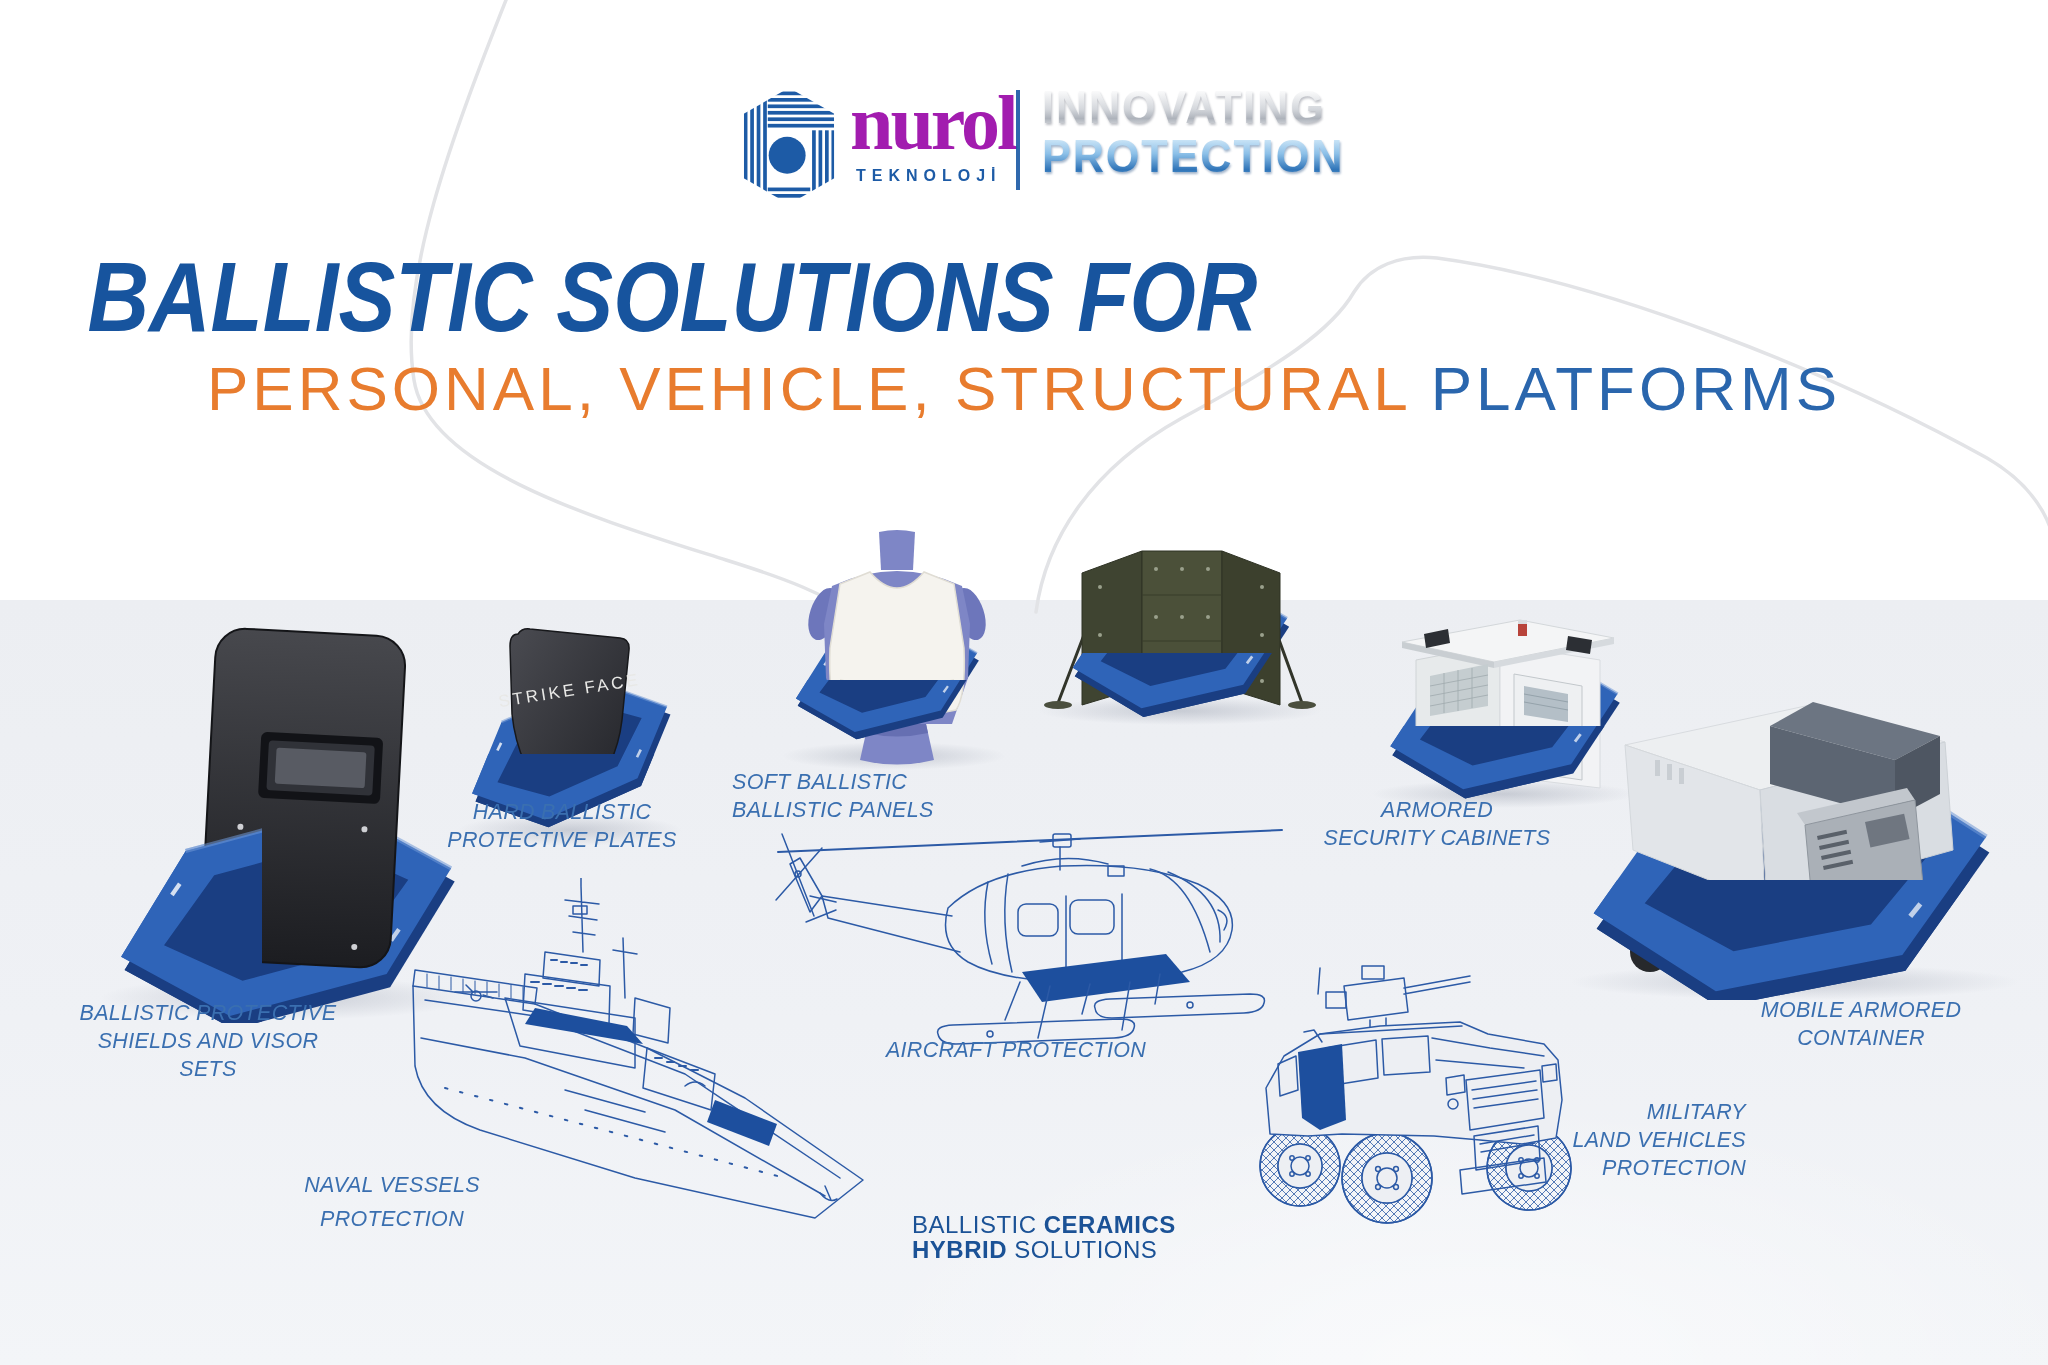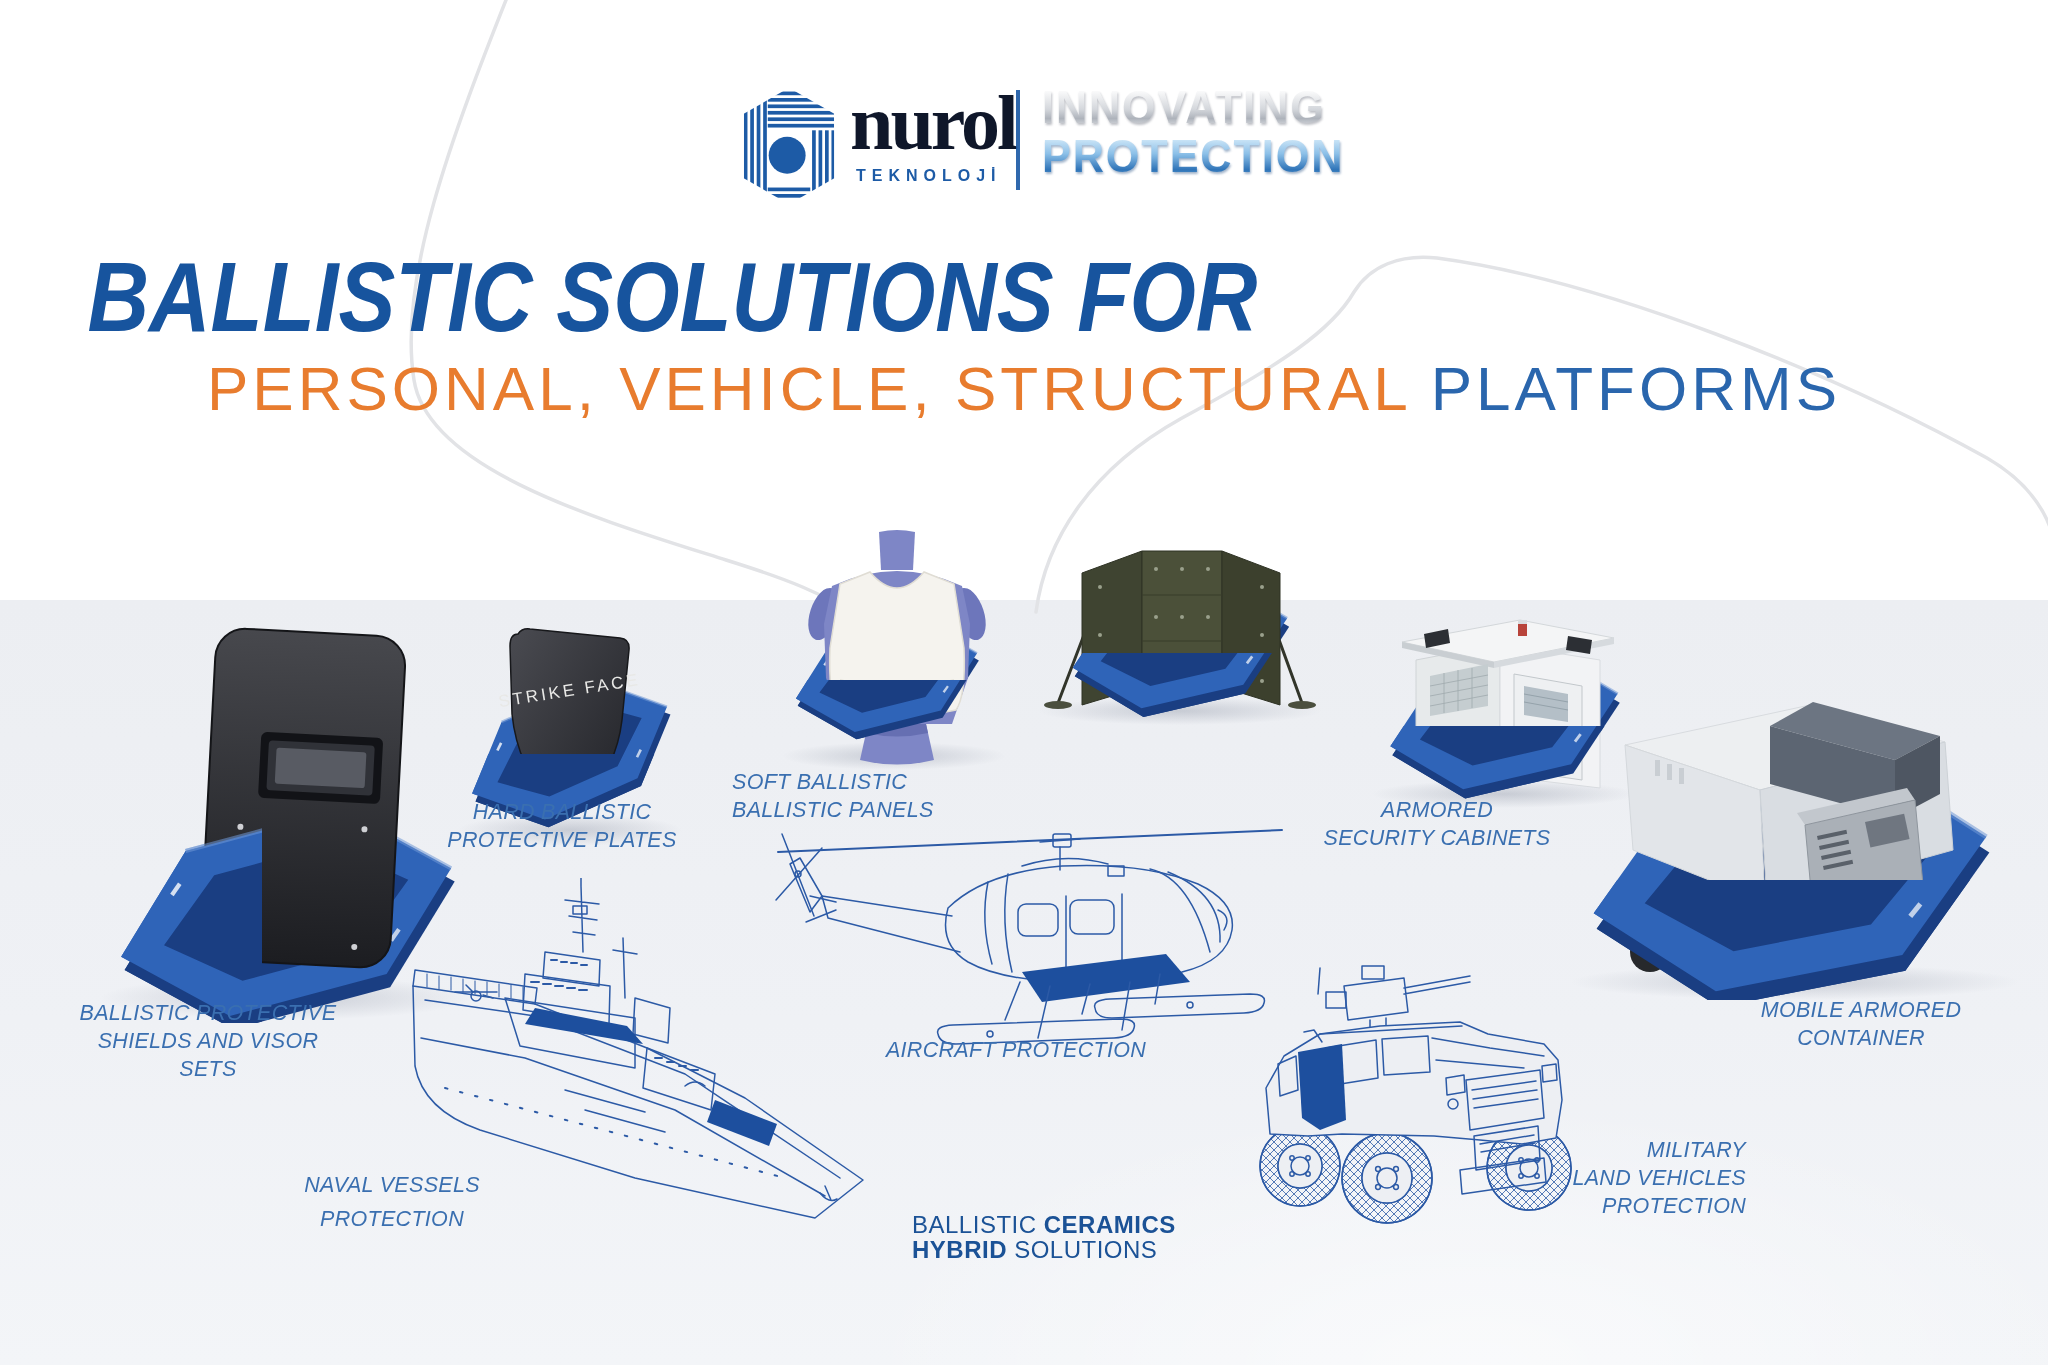--- a/index.html
+++ b/index.html
@@ -12,21 +12,21 @@
     left:0;top:600px;width:2048px;height:765px;
     background:linear-gradient(180deg,#eceef2 0%,#eff1f5 55%,#f3f5f8 100%);
   }
   .band::after{
     content:"";position:absolute;inset:0;
     background:radial-gradient(ellipse 900px 380px at 72% 100%,rgba(255,255,255,.55),rgba(255,255,255,0) 70%);
   }
   
   .nurol-word{
     left:850px;top:84px;font-family:"Liberation Serif",serif;font-weight:bold;
-    font-size:78px;letter-spacing:-3px;color:#0f172a;line-height:1;
+    font-size:78px;letter-spacing:-3px;color:#a21caf;line-height:1;
   }
   .nurol-sub{
     left:856px;top:168px;font-weight:bold;font-size:16px;letter-spacing:6px;color:#1d5ba6;line-height:1;
   }
   .logo-divider{left:1016px;top:90px;width:4px;height:100px;background:#1d5ba6;opacity:.92;}
   .tagline{left:1042px;top:84px;width:360px;line-height:1;transform:scaleX(.94);transform-origin:left top;}
   .tag-top{
     display:block;font-weight:bold;font-size:46px;letter-spacing:2px;
     background:linear-gradient(180deg,#ffffff 10%,#d4d7dc 55%,#aeb3bb 75%,#eceef1 100%);
     -webkit-background-clip:text;background-clip:text;color:transparent;
@@ -49,21 +49,21 @@
     display:inline-block;font-weight:normal;font-size:62px;letter-spacing:4px;white-space:nowrap;
     color:#2a66ad;
   }
   .subtitle-inner .em{color:#e87c2e;}
   
   .plabel{
     font-style:italic;font-size:21.5px;line-height:28px;letter-spacing:.3px;
     color:#3a6fb0;text-align:center;
   }
   .plabel.left{text-align:left;margin-top:48px;}
-  .plabel.right{text-align:right;margin-top:38px;}
+  .plabel.right{text-align:right;}
   .plabel.wide{line-height:34px;}
   
   .note{
     left:912px;top:1212px;width:360px;font-size:24px;line-height:25px;
     letter-spacing:.5px;color:#1b5296;text-align:left;font-weight:normal;
   }
   .note b{font-weight:bold;margin-top:17px;}
   svg{display:block;}
   .bp{stroke:#2c5aa6;stroke-width:1.5;fill:none;stroke-linecap:round;stroke-linejoin:round;}
 </style>

